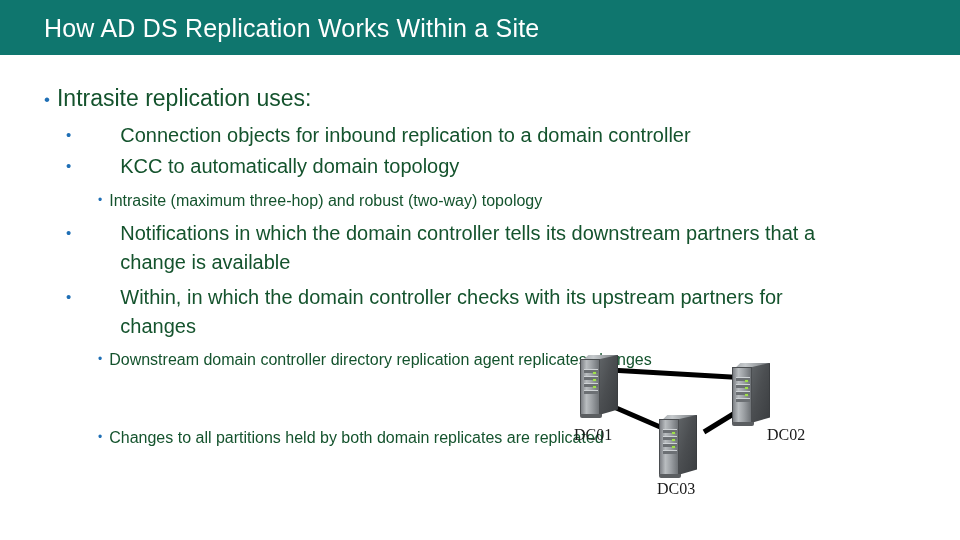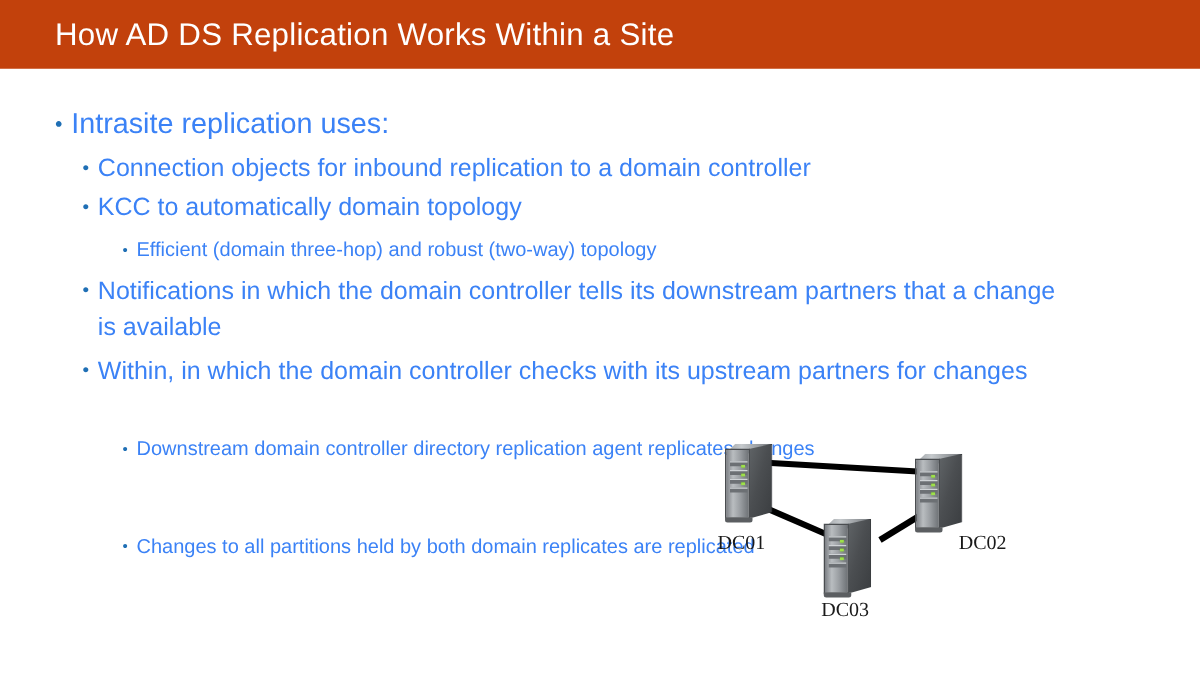--- a/index.html
+++ b/index.html
@@ -17,21 +17,21 @@
     color: #262626;
   }
 
   
   #title-banner {
     position: absolute;
     left: 0;
     top: 0;
     width: 960px;
     height: 55px;
-    background: #c2410c;
+    background: #0f766e;
   }
   #slide-title {
     position: absolute;
     left: 44px;
     top: 13px;
     font-size: 25px;
     font-weight: 300;
     letter-spacing: 0.2px;
     color: #ffffff;
     white-space: nowrap;
@@ -53,33 +53,33 @@
     align-items: flex-start;
   }
   .bullet-mark {
     color: #1f6fb5;
     flex: 0 0 auto;
     line-height: 1;
     user-select: none;
   }
   .bullet-text {
     flex: 1 1 auto;
-    color: #3b82f6;
+    color: #14532d;
     font-weight: 300;
   }
 
   
   .lvl1 { left: 44px; width: 800px; }
   .lvl1 .bullet-mark { font-size: 17px; margin-right: 7px; padding-top: 7px; }
   .lvl1 .bullet-text { font-size: 23px; line-height: 29px; }
 
   
   .lvl2 { left: 66px; width: 790px; }
   .lvl2 .bullet-mark { font-size: 15px; margin-right: 7px; padding-top: 6px; }
-  .lvl2 .bullet-text { font-size: 20px; line-height: 29px; }
+  .lvl2 .bullet-text { font-size: 20px; line-height: 29px; margin-left: 42px; }
 
   
   .lvl3 { left: 98px; width: 700px; }
   .lvl3 .bullet-mark { font-size: 12px; margin-right: 7px; padding-top: 5px; }
   .lvl3 .bullet-text { font-size: 16px; line-height: 23px; }
 
   
   #bullet-intrasite          { top: 29px; }
   #bullet-connection-objects { top: 66px; }
   #bullet-kcc                { top: 97px; }
@@ -222,21 +222,21 @@
     <span class="bullet-text">Connection objects for inbound replication to a domain controller</span>
   </div>
 
   <div class="bullet-row lvl2" id="bullet-kcc">
     <span class="bullet-mark">•</span>
     <span class="bullet-text">KCC to automatically domain topology</span>
   </div>
 
   <div class="bullet-row lvl3" id="bullet-efficient">
     <span class="bullet-mark">•</span>
-    <span class="bullet-text">Efficient (domain three-hop) and robust (two-way) topology</span>
+    <span class="bullet-text">Intrasite (maximum three-hop) and robust (two-way) topology</span>
   </div>
 
   <div class="bullet-row lvl2" id="bullet-notifications">
     <span class="bullet-mark">•</span>
     <span class="bullet-text">Notifications in which the domain controller tells its downstream partners that a change is available</span>
   </div>
 
   <div class="bullet-row lvl2" id="bullet-polling">
     <span class="bullet-mark">•</span>
     <span class="bullet-text">Within, in which the domain controller checks with its upstream partners for changes</span>

